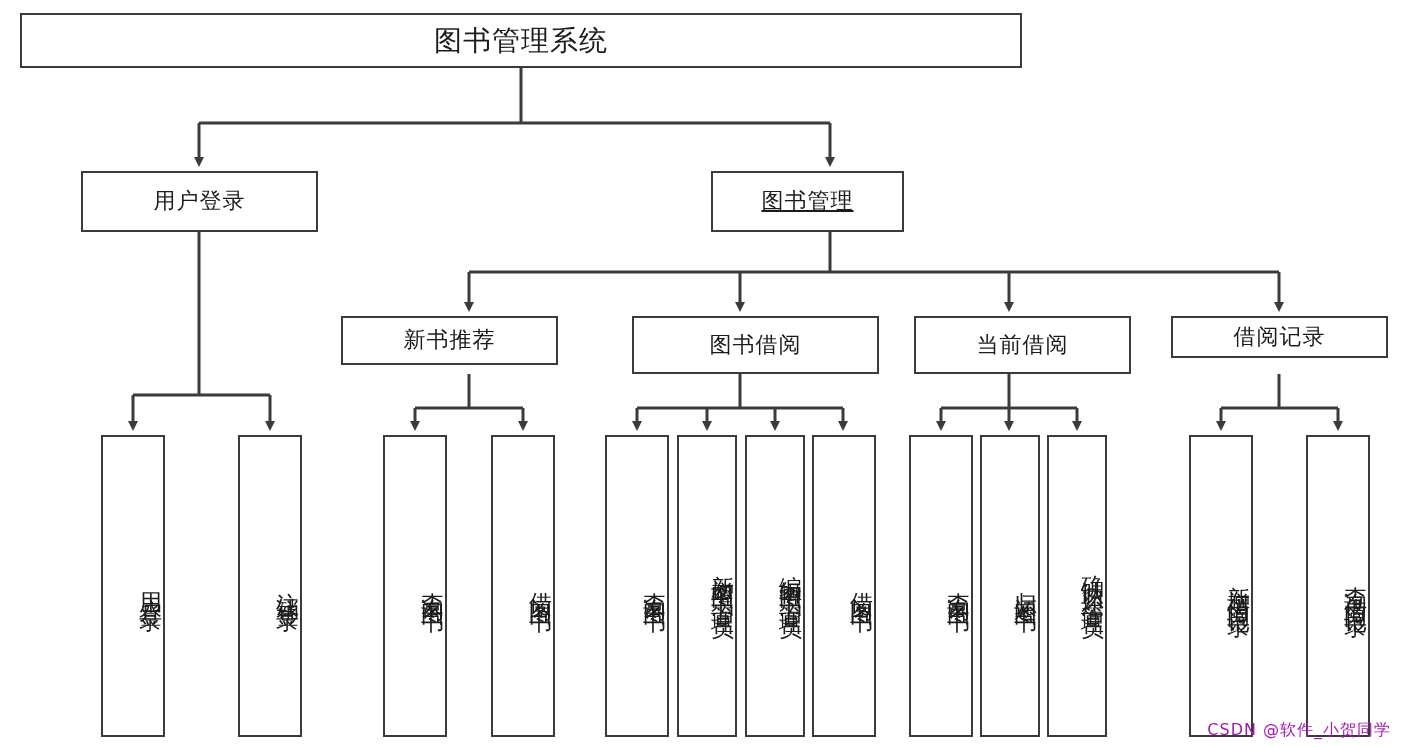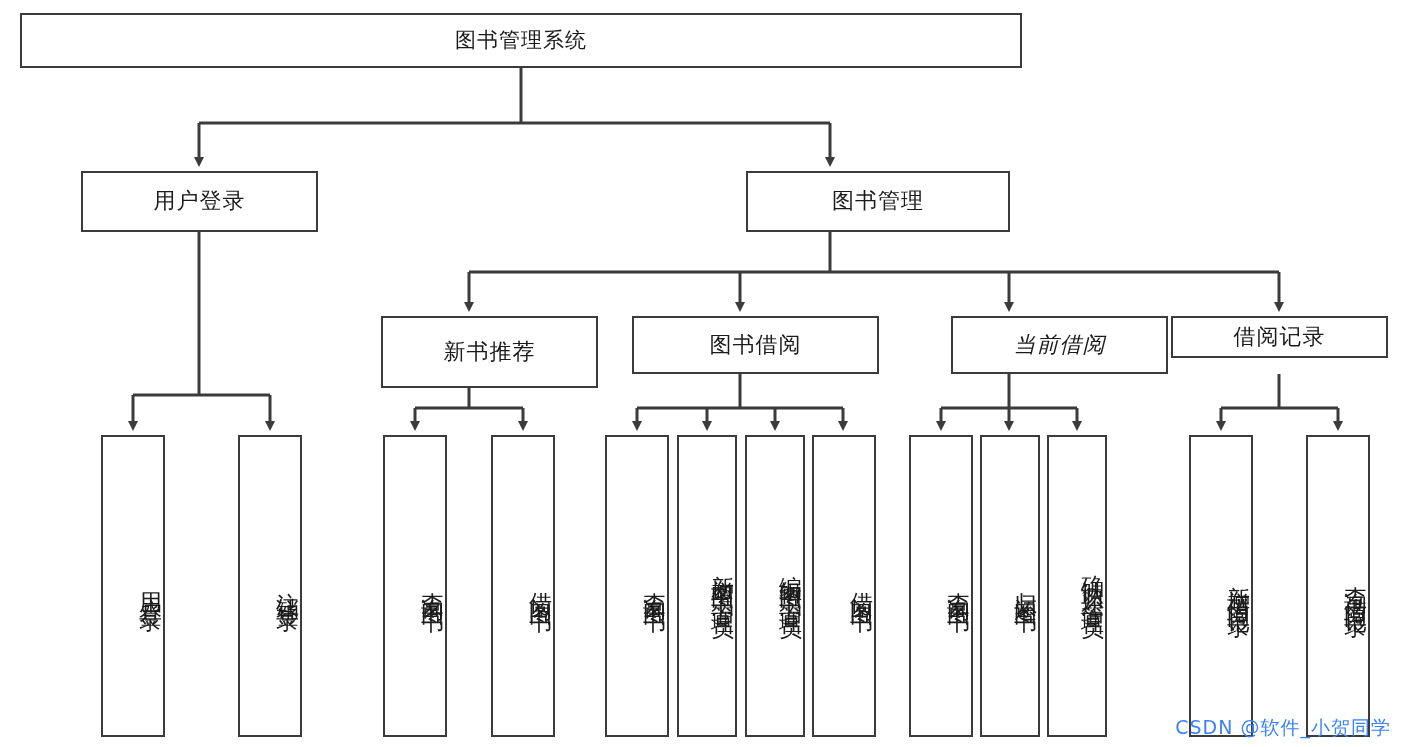--- a/index.html
+++ b/index.html
@@ -22,21 +22,21 @@
     align-items:center;
     justify-content:center;
     color:#1b1b1b;
     z-index:2;
   }
   .node.h{
     font-size:22px;
     letter-spacing:1px;
     line-height:1.2;
   }
-  .node.root{font-size:21px;}
+  .node.root{font-size:28px;}
   
   .node.v{
     writing-mode:vertical-rl;
     text-orientation:upright;
     font-size:23px;
     letter-spacing:6px;
     line-height:1.05;
     padding-top:14px;
     padding-bottom:14px;
     align-items:flex-start;
@@ -45,22 +45,22 @@
   }
   .node.v.tall{
     align-items:flex-start;
     padding-top:10px;
   }
 
   .watermark{
     position:absolute;
     right:14px;
     bottom:6px;
-    font-size:19px;
-    color:#3b82f6;
+    font-size:16px;
+    color:#a21caf;
     letter-spacing:1px;
     z-index:5;
     white-space:nowrap;
     font-family:"DejaVu Sans","Liberation Sans",sans-serif;
   }
 </style>
 </head>
 <body>
 
 <div id="stage">
@@ -112,25 +112,25 @@
       <path d="M1279,374 L1279,408"></path>
       <path d="M1221,408 L1338,408"></path>
       <path d="M1221,408 L1221,422" marker-end="url(#arrow)"></path>
       <path d="M1338,408 L1338,422" marker-end="url(#arrow)"></path>
     </g>
   </svg>
 
   <div class="node h root" style="left:20px;top:13px;width:1002px;height:55px;">图书管理系统</div>
 
   <div class="node h" style="left:81px;top:171px;width:237px;height:61px;">用户登录</div>
-  <div class="node h" style="left:746px;top:171px;width:264px;height:61px;">图书管理</div>
+  <div class="node h" style="left:711px;top:171px;width:193px;height:61px;text-decoration:underline;">图书管理</div>
 
-  <div class="node h" style="left:381px;top:316px;width:217px;height:72px;">新书推荐</div>
+  <div class="node h" style="left:341px;top:316px;width:217px;height:49px;">新书推荐</div>
   <div class="node h" style="left:632px;top:316px;width:247px;height:58px;">图书借阅</div>
-  <div class="node h" style="left:951px;top:316px;width:217px;height:58px;font-style:italic;">当前借阅</div>
+  <div class="node h" style="left:914px;top:316px;width:217px;height:58px;">当前借阅</div>
   <div class="node h" style="left:1171px;top:316px;width:217px;height:42px;">借阅记录</div>
 
   <div class="node v" style="left:101px;top:435px;width:64px;height:302px;">用户登录</div>
   <div class="node v" style="left:238px;top:435px;width:64px;height:302px;">注销登录</div>
 
   <div class="node v" style="left:383px;top:435px;width:64px;height:302px;">查询图书</div>
   <div class="node v" style="left:491px;top:435px;width:64px;height:302px;">借阅图书</div>
 
   <div class="node v" style="left:605px;top:435px;width:64px;height:302px;">查询图书</div>
   <div class="node v tall" style="left:677px;top:435px;width:60px;height:302px;">新增图书（管理员）</div>

